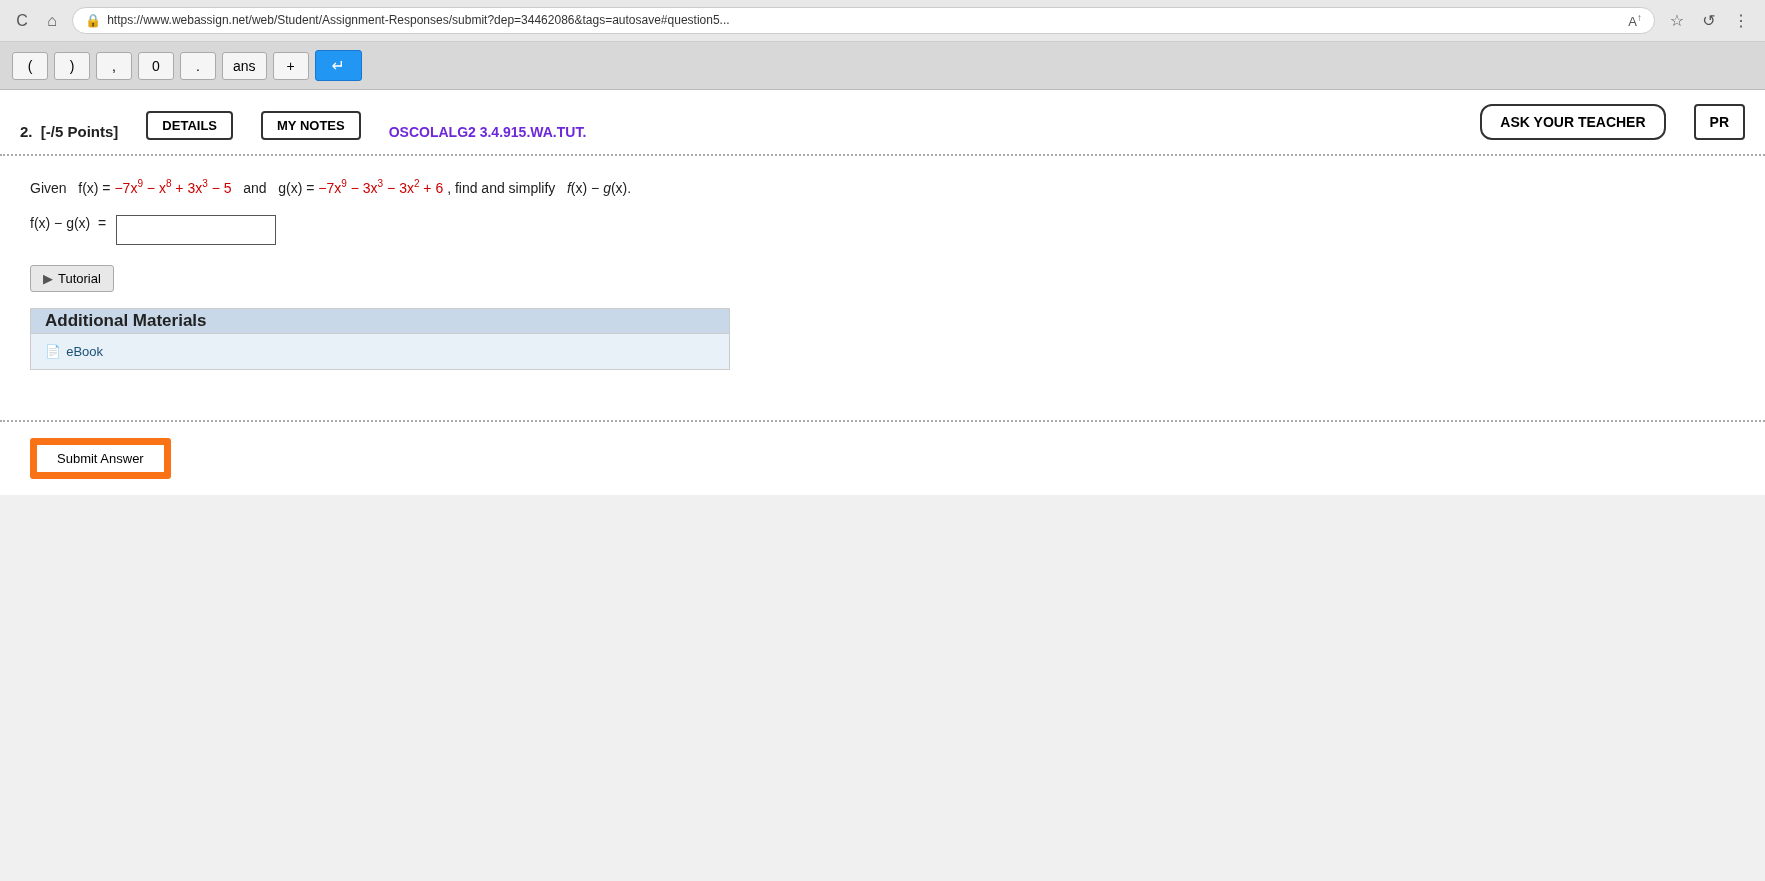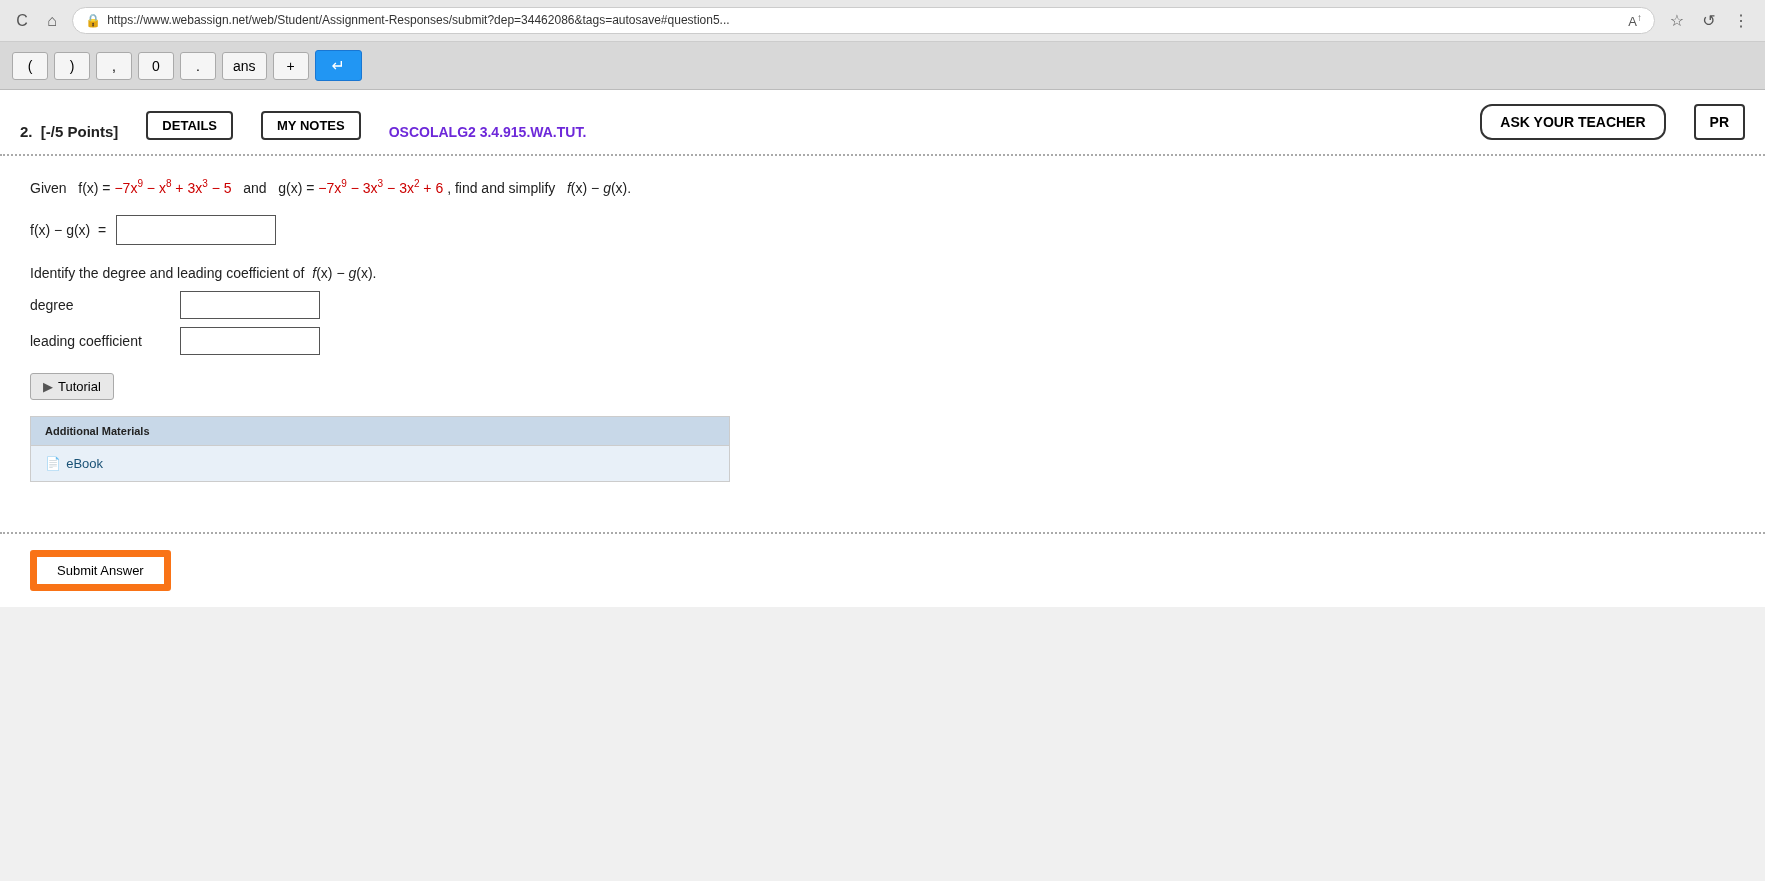--- a/index.html
+++ b/index.html
@@ -154,21 +154,20 @@
       margin-bottom: 16px;
       line-height: 1.6;
     }
 
     .math-red { color: #cc0000; }
 
     sup { font-size: 10px; }
 
     .answer-row {
       display: flex;
-      align-items: center;
       gap: 10px;
       margin-bottom: 20px;
     }
     .answer-label {
       font-size: 14px;
       color: #222;
     }
     .answer-input {
       border: 1px solid #555;
       padding: 4px 8px;
@@ -222,22 +221,22 @@
     }
 
     
     .additional-materials {
       border: 1px solid #ccc;
       margin-bottom: 20px;
       max-width: 700px;
     }
     .additional-materials-header {
       background: #c8d8e8;
-      padding: 8px 14px;
-      font-size: 11px;
+      padding: 2px 14px;
+      font-size: 17px;
       font-weight: bold;
       color: #222;
       border-bottom: 1px solid #ccc;
     }
     .additional-materials-body {
       padding: 10px 14px;
       background: #e8f0f8;
     }
     .ebook-link {
       font-size: 13px;
@@ -324,33 +323,20 @@
       <span>
         <em>f</em>(x) − <em>g</em>(x).
       </span>
     </div>
 
     <div class="answer-row">
       <span class="answer-label">f(x) − g(x) &nbsp;=</span>
       <input type="text" class="answer-input" placeholder="" style="">
     </div>
 
-    <div class="identify-section">
-      <div class="identify-title">
-        Identify the degree and leading coefficient of &nbsp;<em>f</em>(x) − <em>g</em>(x).
-      </div>
-      <div class="identify-row">
-        <span class="identify-label">degree</span>
-        <input type="text" class="identify-input" placeholder="" style="">
-      </div>
-      <div class="identify-row">
-        <span class="identify-label">leading coefficient</span>
-        <input type="text" class="identify-input" placeholder="" style="">
-      </div>
-    </div>
 
     <button class="btn-tutorial">
       <span class="tutorial-icon">▶</span>
       <span>Tutorial</span>
     </button>
 
     <div class="additional-materials">
       <div class="additional-materials-header">Additional Materials</div>
       <div class="additional-materials-body">
         <a class="ebook-link">

